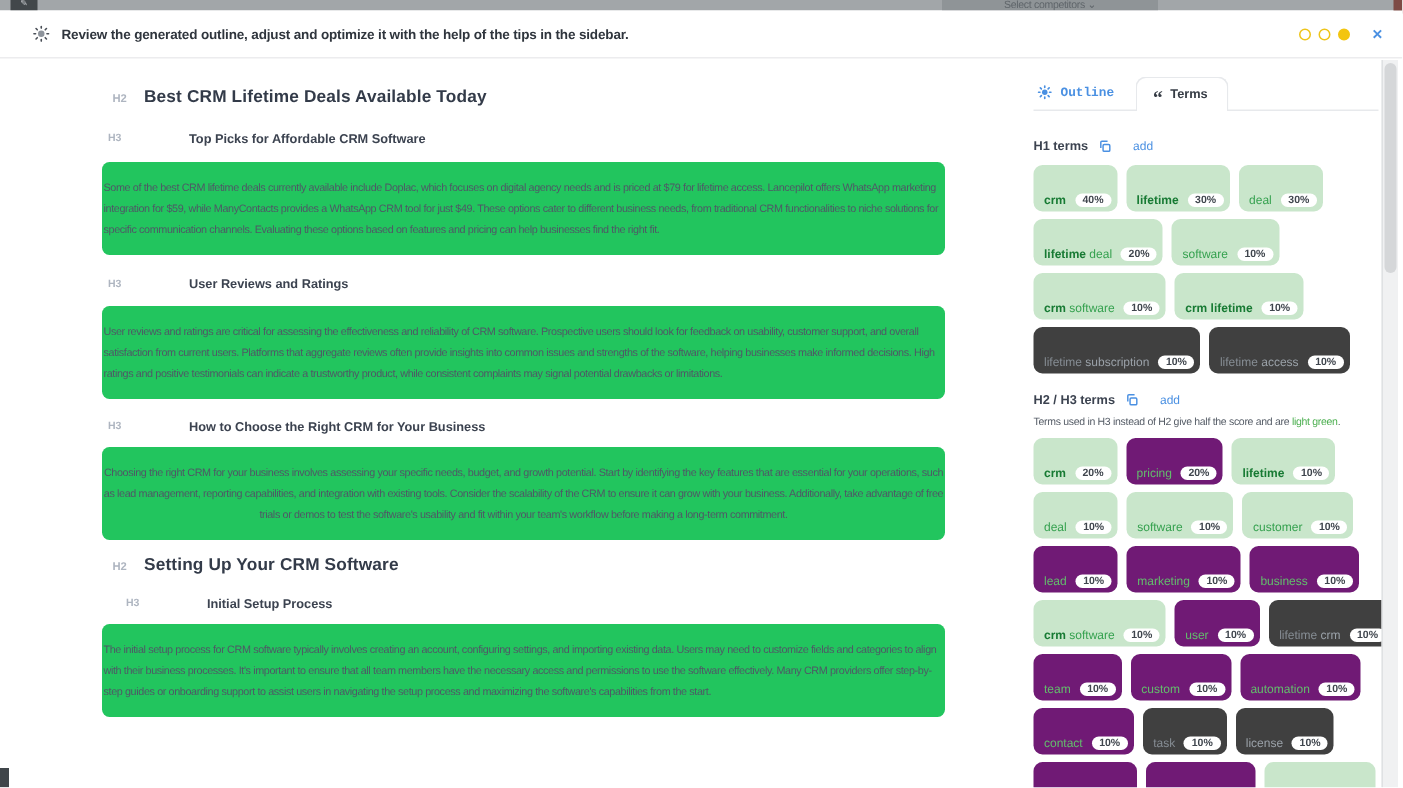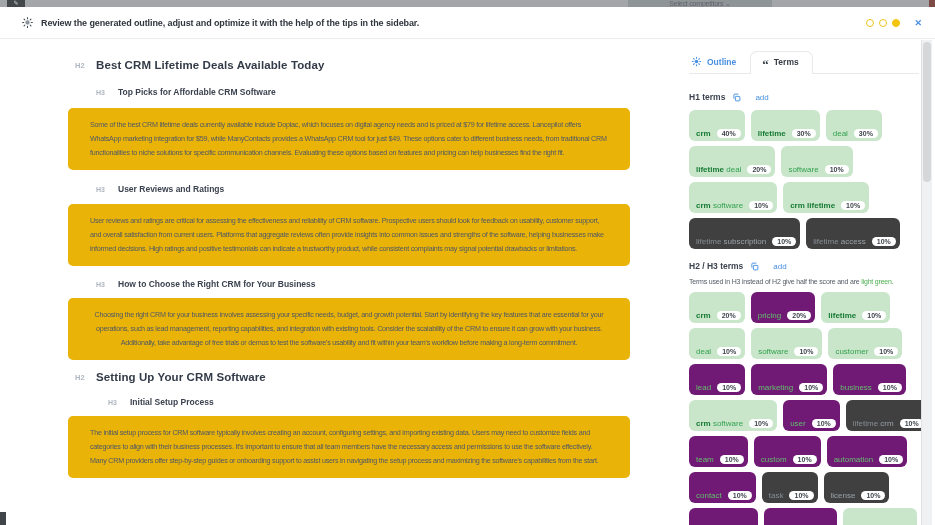--- a/index.html
+++ b/index.html
@@ -22,44 +22,44 @@
   .banner-right{position:absolute;right:13px;top:0;height:31px;display:flex;align-items:center;gap:14px;}
   .dots{display:flex;align-items:center;gap:5px;}
   .dot{width:8px;height:8px;border-radius:50%;border:1.5px solid #eec41a;box-sizing:border-box;background:#fff;}
   .dot.filled{background:#f3c50f;border-color:#f3c50f;}
   .close-x{color:#4a90e2;font-size:9px;font-weight:bold;cursor:pointer;}
 
   
   .doc{position:absolute;left:68px;top:38px;width:562px;}
   .hrow{display:flex;align-items:center;}
   .h2row{margin-left:7px;}
-  .h3row{margin-left:28px;}
+  .h3row{margin-left:4px;gap:32px;}
   .hlabel{color:#aeb5c0;font-weight:bold;flex:0 0 auto;}
   .h2row .hlabel{font-size:7.5px;width:14px;margin-right:7px;}
   .h3row .hlabel{font-size:7px;width:13px;margin-right:9px;}
   .h2row .htext{font-size:11.5px;font-weight:bold;color:#333b49;letter-spacing:.1px;}
   .h3row .htext{font-size:8.5px;font-weight:bold;color:#3c4350;}
-  .pbox{background:#eab308;border-radius:5px;padding:10px 22px;font-size:7.2px;letter-spacing:-.25px;
+  .pbox{background:#22c55e;border-radius:5px;padding:10px 1px;font-size:7.2px;letter-spacing:-.25px;
     line-height:14px;color:#4f5866;}
   #doc > :nth-child(1){margin-top:21px;}
   #doc > :nth-child(2){margin-top:16px;}
   #doc > :nth-child(3){margin-top:11px;}
   #doc > :nth-child(4){margin-top:14px;}
   #doc > :nth-child(5){margin-top:10px;}
   #doc > :nth-child(6){margin-top:13px;}
   #doc > :nth-child(7){margin-top:9px;text-align:center;}
   #doc > :nth-child(8){margin-top:11px;}
   #doc > :nth-child(9){margin-top:14px;padding-left:12px;}
   #doc > :nth-child(10){margin-top:9px;}
 
   
   .sidebar{position:absolute;left:689px;top:47px;width:230px;}
   .tabs{display:flex;align-items:flex-end;border-bottom:1px solid #e7e9ec;height:26px;}
   .tab{display:flex;align-items:center;gap:5px;font-size:8.5px;cursor:pointer;}
-  .tab.outline{color:#4a90e2;font-weight:bold;padding:0 14px 6px 2px;}
+  .tab.outline{color:#4a90e2;font-weight:bold;padding:0 14px 6px 2px;font-family:Liberation Mono, monospace;}
   .tab.terms{border:1px solid #e7e9ec;border-bottom:none;border-radius:7px 7px 0 0;background:#fff;
     color:#363c45;font-weight:bold;padding:5px 13px 7px 11px;margin-bottom:-1px;}
   .quote-ic{font-family:"Liberation Serif",serif;font-size:13px;line-height:6px;position:relative;top:3px;color:#363c45;}
   .group-header{display:flex;align-items:center;gap:7px;}
   .g1 .group-header{margin-top:18px;}
   .g2 .group-header{margin-top:12px;}
   .gtitle{font-size:8.5px;font-weight:bold;color:#3c4350;}
   .copy-ic{display:flex;align-items:center;cursor:pointer;}
   .add-link{color:#4a90e2;font-size:8px;margin-left:7px;cursor:pointer;text-decoration:none;}
   .note{margin-top:7px;font-size:7px;letter-spacing:-.2px;color:#555c66;white-space:nowrap;}

